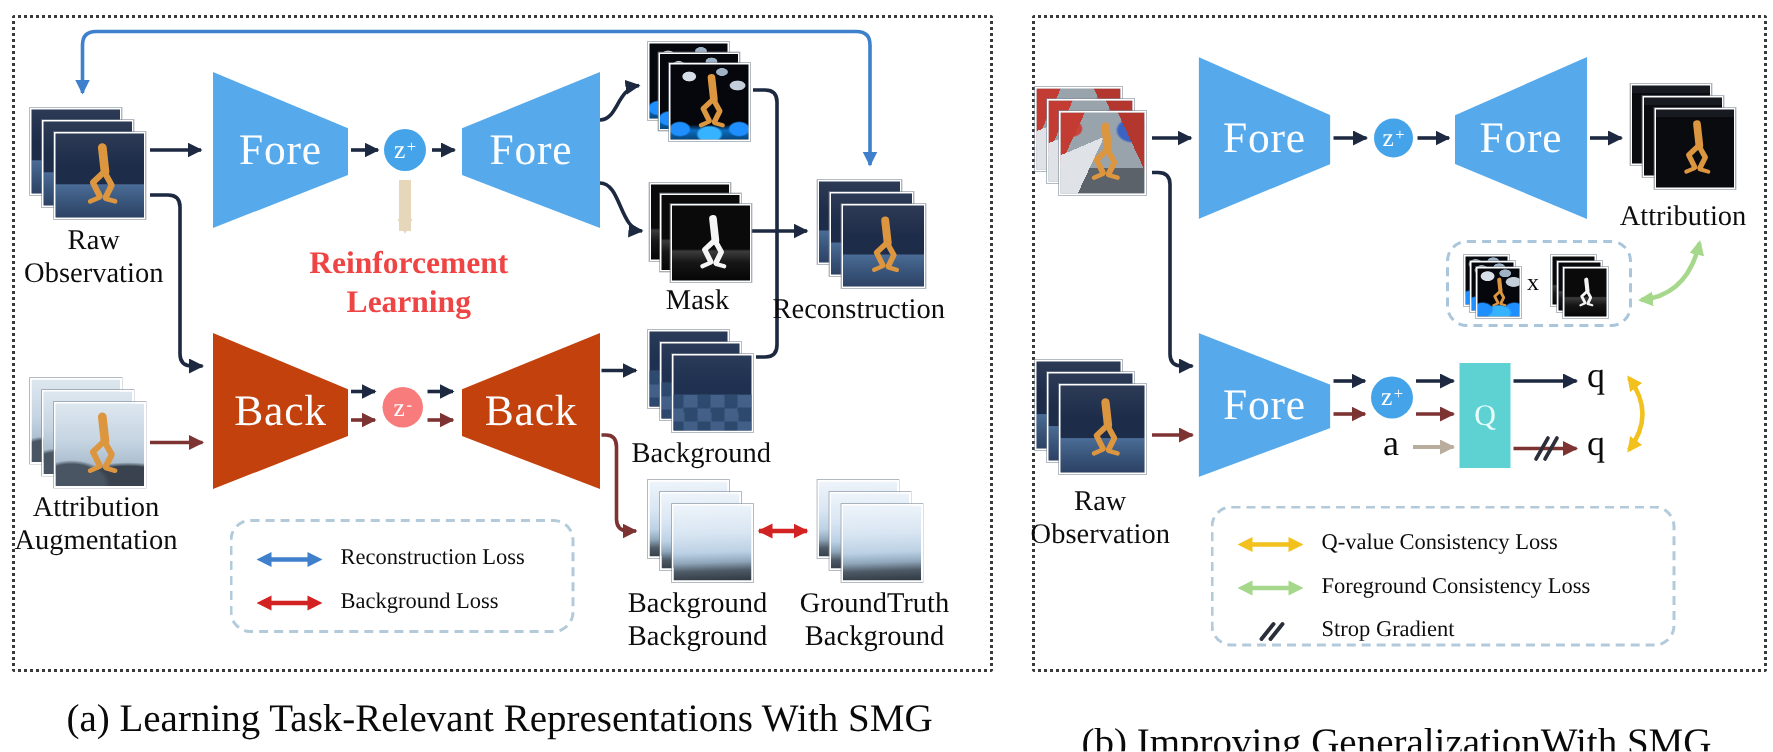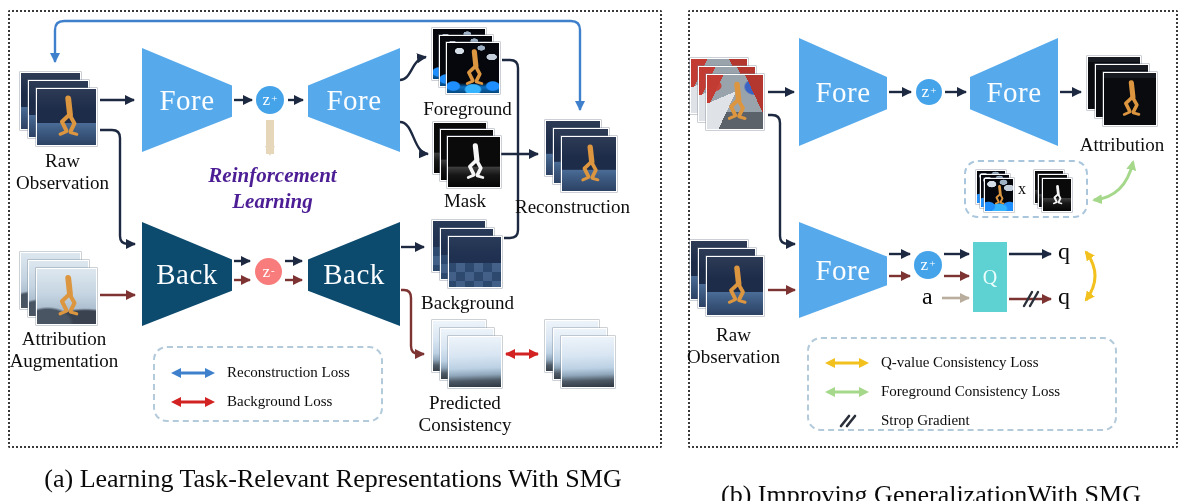--- a/index.html
+++ b/index.html
@@ -7,29 +7,29 @@
          font-family:"Liberation Serif", serif;color:#101010;}
   .panel{position:absolute;border:2px dotted #3a3a3a;border-radius:2px;}
   #panel-a{left:8px;top:10px;width:650px;height:434px;}
   #panel-b{left:688px;top:10px;width:486px;height:434px;}
   .overlay{position:absolute;left:0;top:0;width:1182px;height:501px;pointer-events:none;}
 
   .trap{position:absolute;display:flex;align-items:center;justify-content:center;
         color:#fbfdff;font-size:29px;letter-spacing:.5px;}
   .enc{clip-path:polygon(0 0,100% 36%,100% 66%,0 100%);}
   .dec{clip-path:polygon(0 36%,100% 0,100% 100%,0 66%);}
-  .blue{background:#56aaec;} .salmon{background:#0c4a6e;align-items:center;}
+  .blue{background:#56aaec;} .salmon{background:#c2410c;align-items:center;}
 
   .latent{position:absolute;border-radius:50%;display:flex;align-items:center;justify-content:center;
           color:#fff;font-size:17px;}
   .latent sup{font-size:11px;line-height:0;margin-left:1px;transform:translateY(-2px);}
   .lat-blue{background:#45a3ea;} .lat-red{background:#f87c7c;}
 
   .lbl{position:absolute;text-align:center;font-size:19px;line-height:1.16;color:#0d0d0d;}
-  .rl{position:absolute;text-align:center;font-size:21px;font-weight:bold;line-height:1.25;color:#4c1d95;font-style:italic;}
+  .rl{position:absolute;text-align:center;font-size:21px;font-weight:bold;line-height:1.25;color:#ef4444;}
   .caption{position:absolute;text-align:center;font-size:26px;color:#0a0a0a;}
 
   .stack{position:absolute;}
   .card{position:absolute;left:0;top:0;width:var(--cw);height:var(--ch);
         border:1.5px solid #fff;box-shadow:0 0 0 .6px rgba(125,136,150,.65);box-sizing:border-box;}
   .c2{left:var(--o,8px);top:var(--o,8px);} .c3{left:calc(2*var(--o,8px));top:calc(2*var(--o,8px));}
   .walker{position:absolute;left:12%;top:5%;width:76%;height:90%;}
   .walker-orange{color:#dd9640;} .walker-white{color:#f5f5f5;}
 
   .bg-raw{background-color:#1d2c49;background-image:
@@ -212,21 +212,20 @@
 
   <div class="stack" style="left:432px;top:28px;--cw:54px;--ch:52px;--o:7px">
     <div class="card bg-fg"></div>
     <div class="card bg-fg c2"></div>
     <div class="card bg-fg c3">
       <svg class="walker walker-orange" viewBox="0 0 100 100">
           <use href="#walker-g"></use>
         </svg>
     </div>
   </div>
-  <div class="lbl" style="left:410px;top:98px;width:115px">Foreground</div>
 
   <div class="stack" style="left:433px;top:122px;--cw:54px;--ch:52px;--o:7px">
     <div class="card bg-mask"></div>
     <div class="card bg-mask c2"></div>
     <div class="card bg-mask c3">
       <svg class="walker walker-white" viewBox="0 0 100 100">
           <use href="#walker-g"></use>
         </svg>
     </div>
   </div>
@@ -248,27 +247,28 @@
     <div class="card bg-back c2"></div>
     <div class="card bg-back c3"></div>
   </div>
   <div class="lbl" style="left:410px;top:292px;width:115px">Background</div>
 
   <div class="stack" style="left:432px;top:320px;--cw:54px;--ch:52px">
     <div class="card bg-sky"></div>
     <div class="card bg-sky c2"></div>
     <div class="card bg-sky c3"></div>
   </div>
-  <div class="lbl" style="left:405px;top:392px;width:120px">Predicted Consistency</div>
+  <div class="lbl" style="left:405px;top:392px;width:120px">Background Background</div>
 
   <div class="stack" style="left:545px;top:320px;--cw:54px;--ch:52px">
     <div class="card bg-sky"></div>
     <div class="card bg-sky c2"></div>
     <div class="card bg-sky c3"></div>
   </div>
+  <div class="lbl" style="left:518px;top:392px;width:130px">GroundTruth Background</div>
 
   <div class="legend" style="left:153px;top:346px;width:230px;height:76px;padding-top:10px">
     <div class="legend-row">
       <svg width="44" height="14" viewBox="0 0 44 14">
         <line x1="8" y1="7" x2="36" y2="7" stroke-width="3" stroke="#3f80cc"></line>
         <polygon points="0,7 10,2 10,12" fill="#3f80cc"></polygon>
         <polygon points="44,7 34,2 34,12" fill="#3f80cc"></polygon>
       </svg>
       <span>Reconstruction Loss</span>
     </div>

